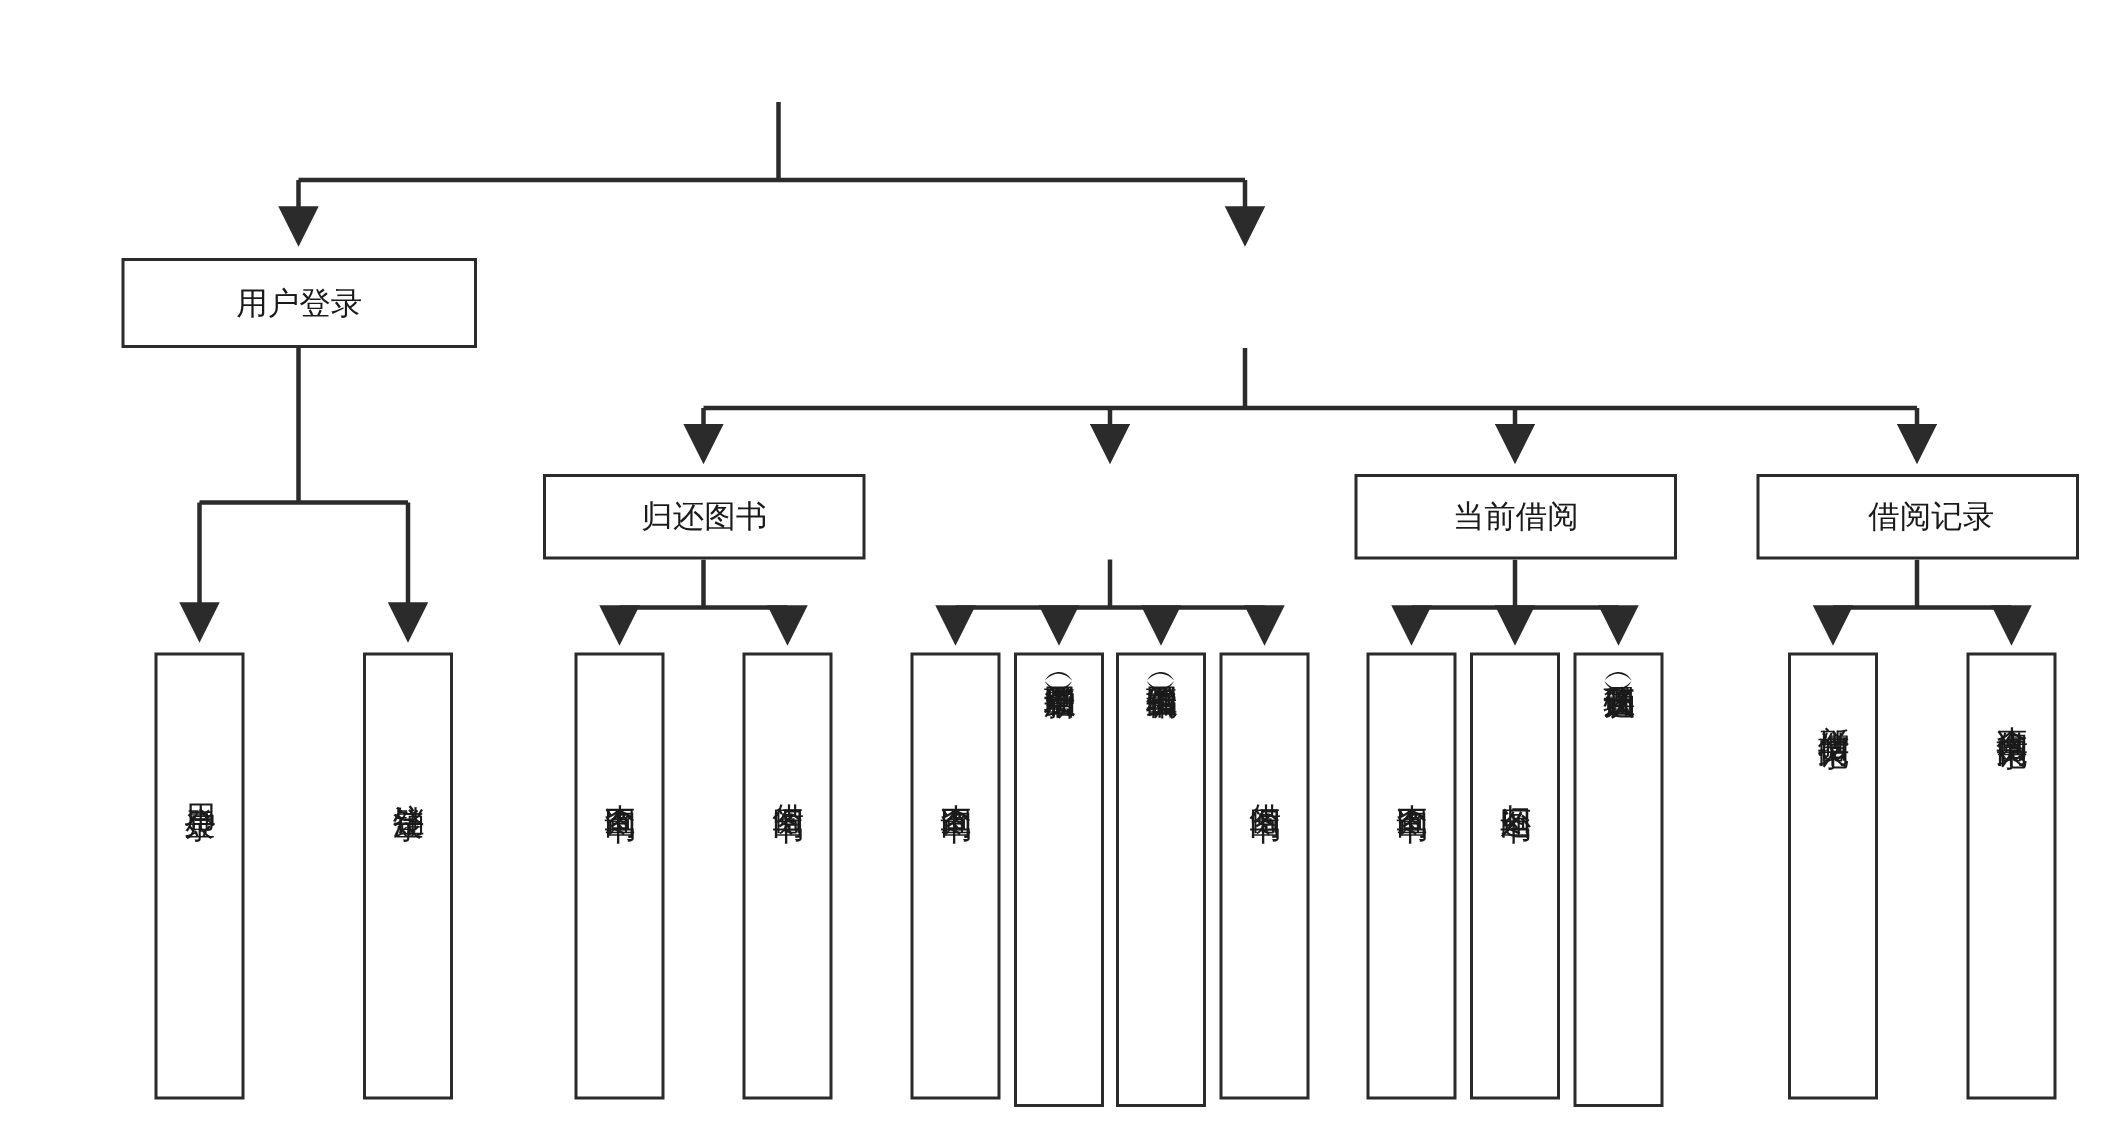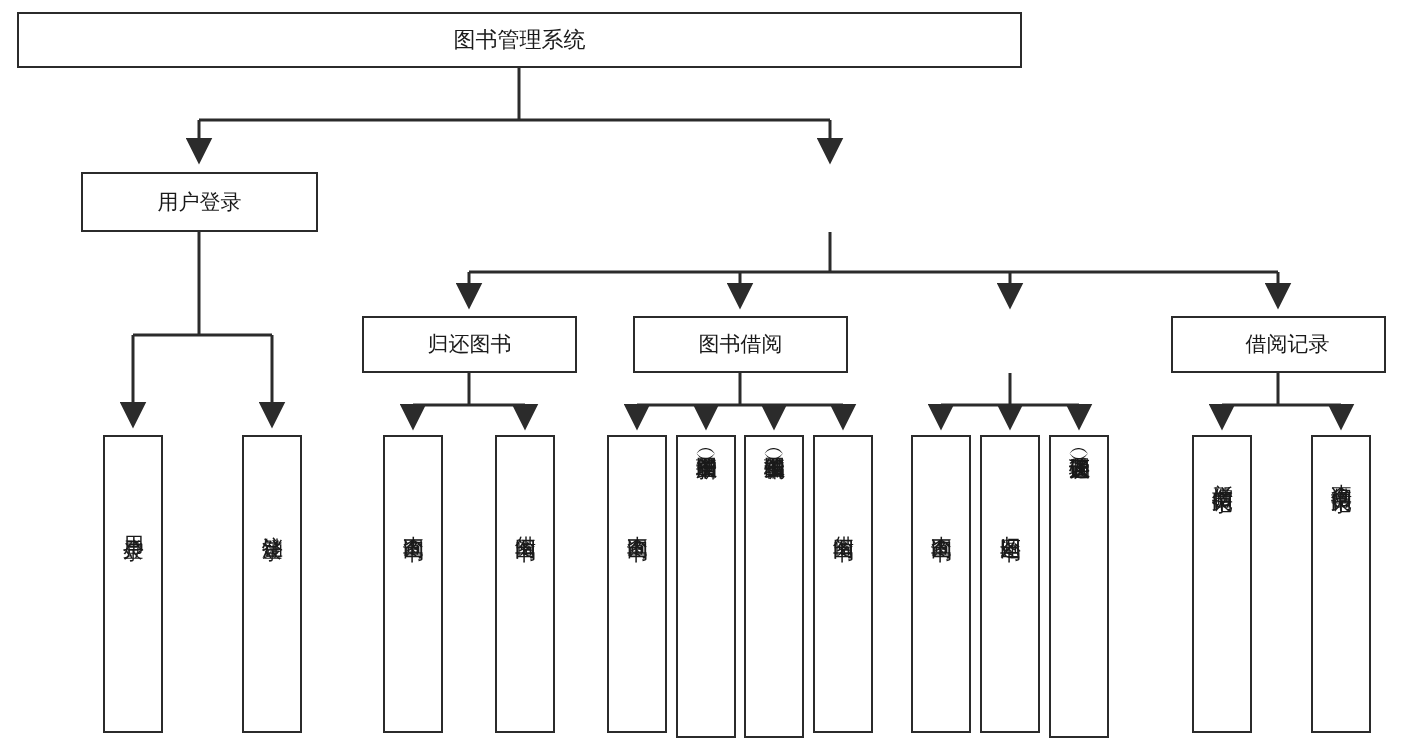--- a/index.html
+++ b/index.html
@@ -123,33 +123,30 @@
       <path d="M 1010 405 L 1010 426" marker-end="url(#arrow)"></path>
       <path d="M 1079 405 L 1079 426" marker-end="url(#arrow)"></path>
 
       <path d="M 1278 373 L 1278 405"></path>
       <path d="M 1222 405 L 1341 405"></path>
       <path d="M 1222 405 L 1222 426" marker-end="url(#arrow)"></path>
       <path d="M 1341 405 L 1341 426" marker-end="url(#arrow)"></path>
     </g>
   </svg>
 
-  <div class="node root horiz" style="left:17px; top:12px; width:1005px; height:56px;">
-    <span class="node-label">图书管理系统</span>
-  </div>
 
   <div class="node horiz" style="left:81px; top:172px; width:237px; height:60px;">
     <span class="node-label">用户登录</span>
   </div>
 
   <div class="node horiz" style="left:362px; top:316px; width:215px; height:57px;">
     <span class="node-label">归还图书</span>
   </div>
-  <div class="node horiz" style="left:633px; top:316px; width:215px; height:57px;">
-    <span class="node-label">图书借阅</span>
+  <div class="node horiz" style="left:903px; top:316px; width:215px; height:57px;">
+    <span class="node-label">当前借阅</span>
   </div>
   <div class="node horiz" style="left:1171px; top:316px; width:215px; height:57px;padding-left:18px;">
     <span class="node-label">借阅记录</span>
   </div>
 
   <div class="node vert" style="left:103px; top:435px; width:60px; height:298px; padding-top:82px;">
     <span class="node-label">用户登录</span>
   </div>
   <div class="node vert" style="left:242px; top:435px; width:60px; height:298px; padding-top:82px;">
     <span class="node-label">注销登录</span>

